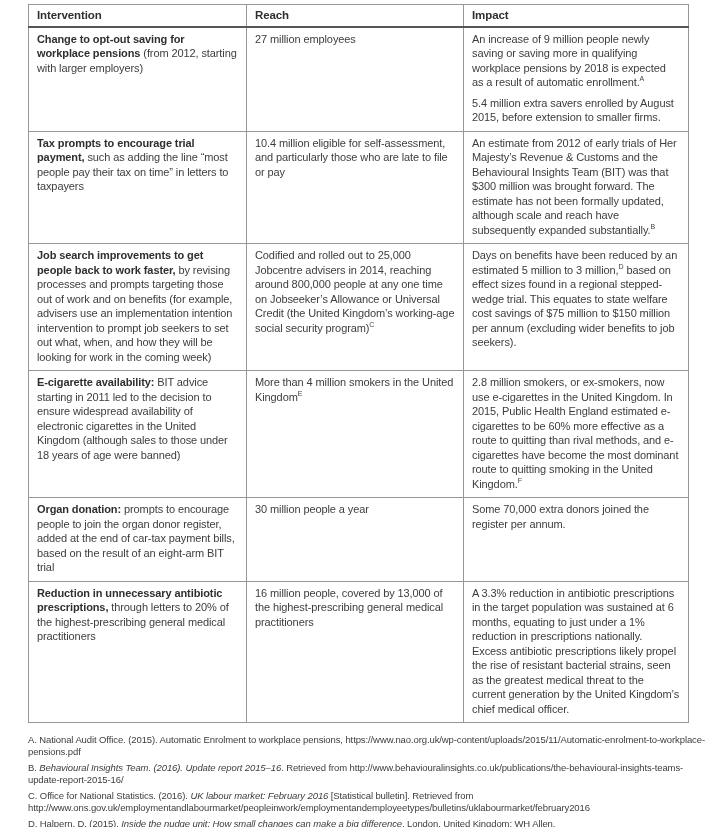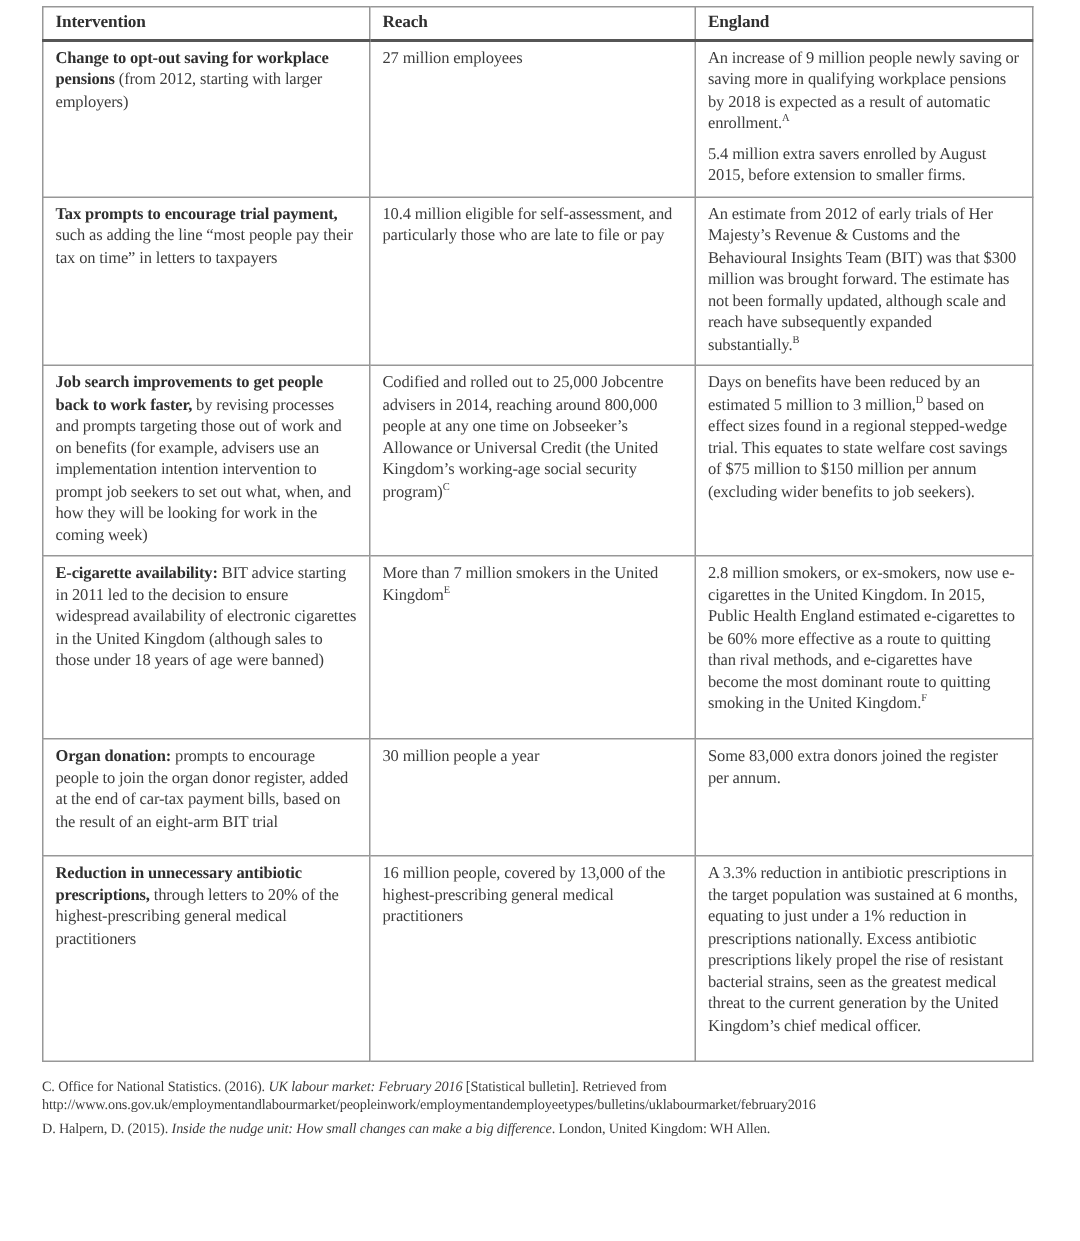--- a/index.html
+++ b/index.html
@@ -11,21 +11,20 @@
     overflow: hidden;
     font-family: "Liberation Sans", "DejaVu Sans", sans-serif;
     color: #3d3d3d;
     -webkit-font-smoothing: antialiased;
   }
   .page {
     width: 644px;
     height: 827px;
     box-sizing: border-box;
     padding: 4px 0 0 28px;
-    font-family: Liberation Serif, serif;
   }
   table.interventions-table {
     border-collapse: collapse;
     table-layout: fixed;
     width: 660px;
   }
   col.c-intervention { width: 218px; }
   col.c-reach        { width: 217px; }
   col.c-impact       { width: 225px; }
   th, td {
@@ -87,21 +86,21 @@
   <table class="interventions-table">
     <colgroup>
       <col class="c-intervention">
       <col class="c-reach">
       <col class="c-impact">
     </colgroup>
     <thead>
       <tr>
         <th>Intervention</th>
         <th>Reach</th>
-        <th>England</th>
+        <th>Impact</th>
       </tr>
     </thead>
     <tbody id="table-body">
         <tr>
           <td>
             <p><strong>Change to opt-out saving for workplace pensions</strong><span> (from 2012, starting with larger employers)</span></p>
           </td>
           <td>
             <p><span>27 million employees</span></p>
           </td>
@@ -130,48 +129,50 @@
           </td>
           <td>
             <p><span>Days on benefits have been reduced by an estimated 5 million to 3 million,</span><sup>D</sup><span> based on effect sizes found in a regional stepped-wedge trial. This equates to state welfare cost savings of $75 million to $150 million per annum (excluding wider benefits to job seekers).</span></p>
           </td>
         </tr>
         <tr>
           <td>
             <p><strong>E-cigarette availability:</strong><span> BIT advice starting in 2011 led to the decision to ensure widespread availability of electronic cigarettes in the United Kingdom (although sales to those under 18 years of age were banned)</span></p>
           </td>
           <td>
-            <p><span>More than 7 million smokers in the United Kingdom</span><sup>E</sup></p>
+            <p><span>More than 4 million smokers in the United Kingdom</span><sup>E</sup></p>
           </td>
           <td>
             <p><span>2.8 million smokers, or ex-smokers, now use e-cigarettes in the United Kingdom. In 2015, Public Health England estimated e-cigarettes to be 60% more effective as a route to quitting than rival methods, and e-cigarettes have become the most dominant route to quitting smoking in the United Kingdom.</span><sup>F</sup></p>
           </td>
         </tr>
         <tr>
           <td>
             <p><strong>Organ donation:</strong><span> prompts to encourage people to join the organ donor register, added at the end of car-tax payment bills, based on the result of an eight-arm BIT trial</span></p>
           </td>
           <td>
             <p><span>30 million people a year</span></p>
           </td>
           <td>
-            <p><span>Some 83,000 extra donors joined the register per annum.</span></p>
+            <p><span>Some 70,000 extra donors joined the register per annum.</span></p>
           </td>
         </tr>
         <tr>
           <td>
             <p><strong>Reduction in unnecessary antibiotic prescriptions,</strong><span> through letters to 20% of the highest-prescribing general medical practitioners</span></p>
           </td>
           <td>
             <p><span>16 million people, covered by 13,000 of the highest-prescribing general medical practitioners</span></p>
           </td>
           <td>
             <p><span>A 3.3% reduction in antibiotic prescriptions in the target population was sustained at 6 months, equating to just under a 1% reduction in prescriptions nationally. Excess antibiotic prescriptions likely propel the rise of resistant bacterial strains, seen as the greatest medical threat to the current generation by the United Kingdom’s chief medical officer.</span></p>
           </td>
         </tr>
       </tbody>
   </table>
 
   <div class="footnotes" id="footnotes">
+      <div class="footnote"><span>A. National Audit Office. (2015). Automatic Enrolment to workplace pensions, https://www.nao.org.uk/wp-content/uploads/2015/11/Automatic-enrolment-to-workplace-pensions.pdf</span></div>
+      <div class="footnote"><span>B. </span><em>Behavioural Insights Team. (2016). Update report 2015–16</em><span>. Retrieved from http://www.behaviouralinsights.co.uk/publications/the-behavioural-insights-teams-update-report-2015-16/</span></div>
       <div class="footnote"><span>C. Office for National Statistics. (2016). </span><em>UK labour market: February 2016</em><span> [Statistical bulletin]. Retrieved from http://www.ons.gov.uk/employmentandlabourmarket/peopleinwork/employmentandemployeetypes/bulletins/uklabourmarket/february2016</span></div>
       <div class="footnote"><span>D. Halpern, D. (2015). </span><em>Inside the nudge unit: How small changes can make a big difference</em><span>. London, United Kingdom: WH Allen.</span></div>
     </div>
 </div>
 
 </body></html>

